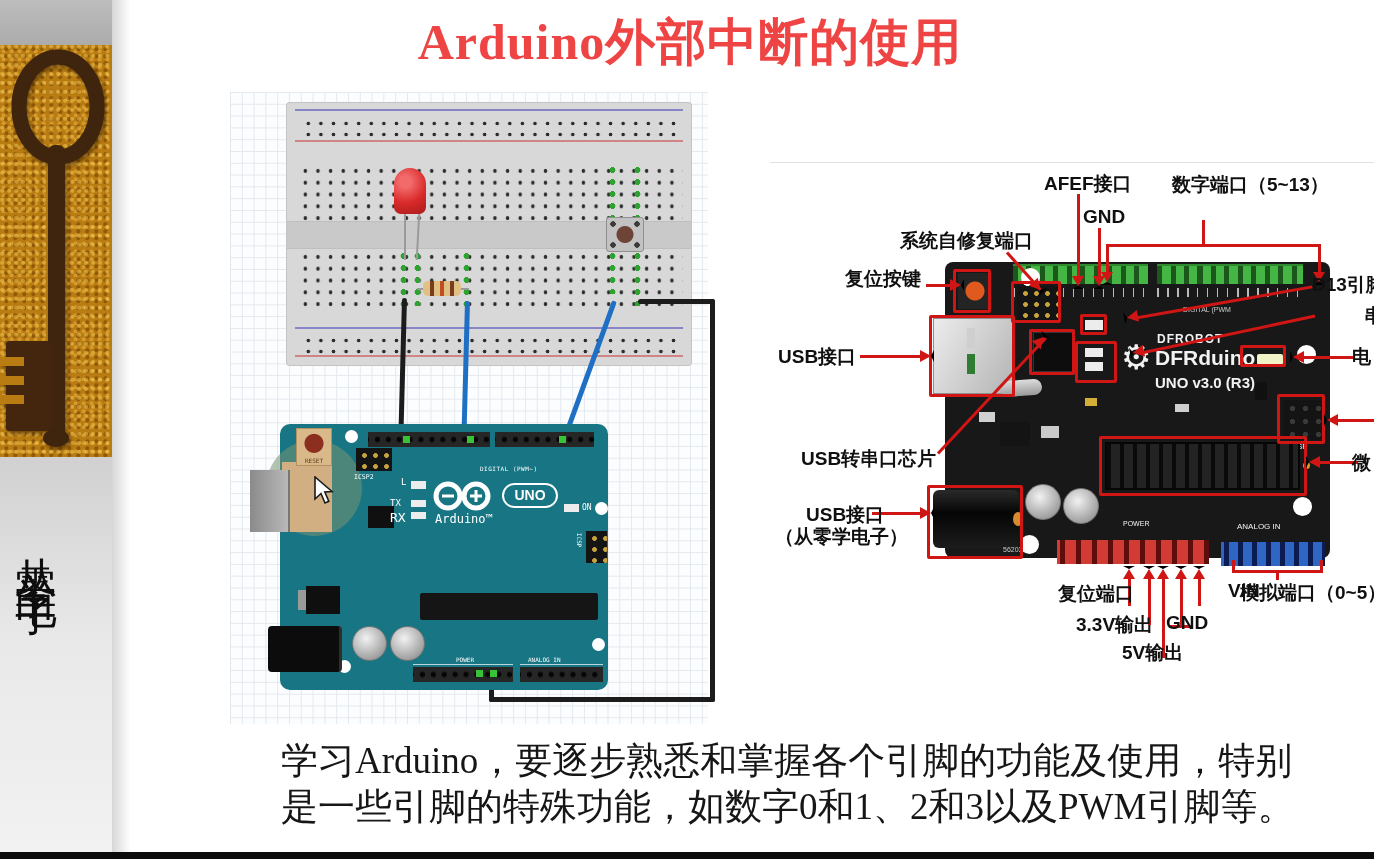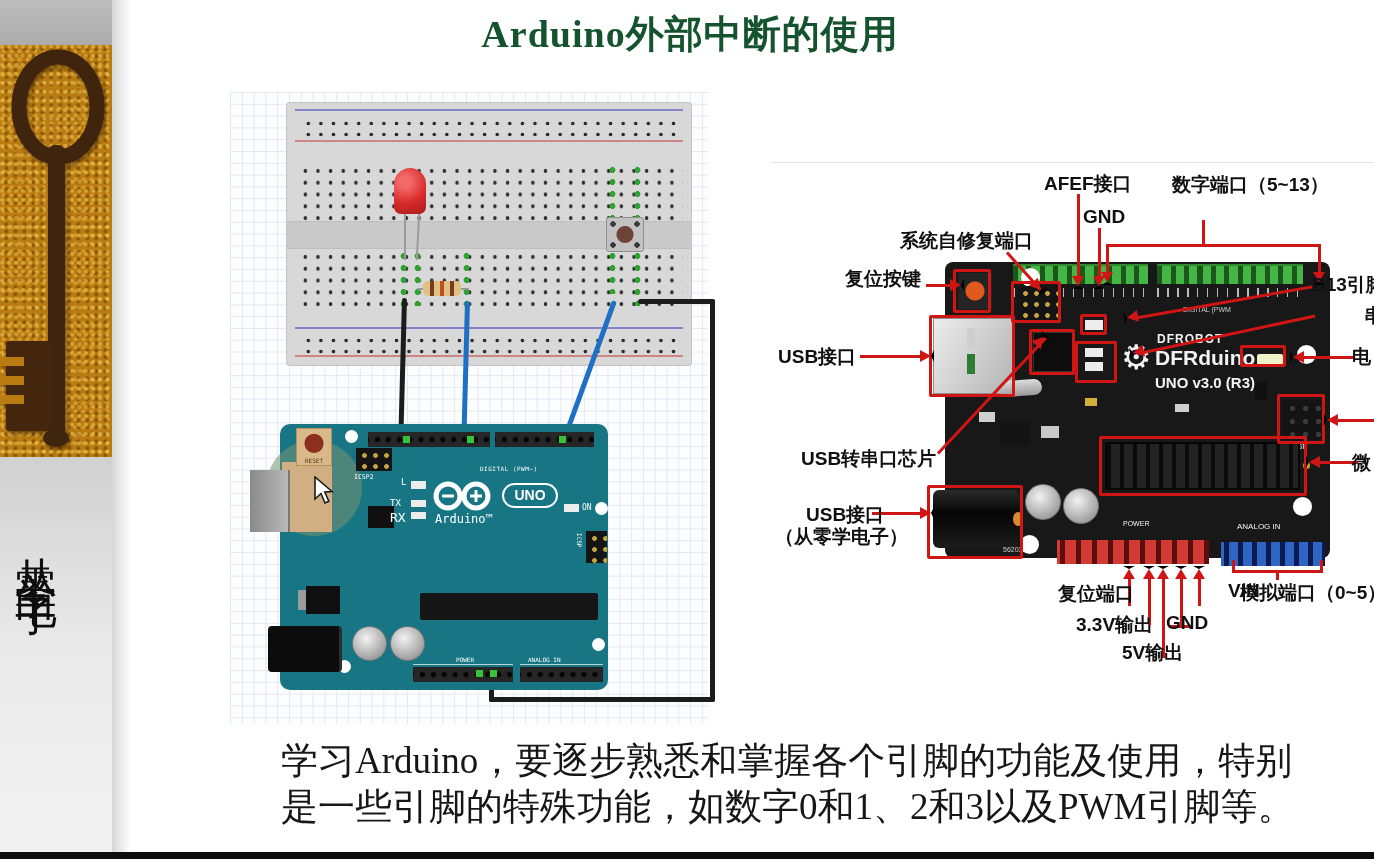--- a/index.html
+++ b/index.html
@@ -21,21 +21,21 @@
                 radial-gradient(circle at 45% 80%, rgba(255,200,80,.4) 1.5px, transparent 2.5px);
               background-size:7px 9px, 9px 7px, 8px 8px; }
   .keyphoto svg { filter:drop-shadow(2px 3px 2px rgba(50,25,0,.55)); }
   .vtext { position:absolute; left:14px; top:524px; width:50px; height:300px;
            writing-mode:vertical-rl; text-orientation:upright; letter-spacing:10px;
            font-family:"Liberation Serif","DejaVu Serif",serif; font-size:42px; color:#0d0d0d; }
 
   
   .title { position:absolute; left:400px; top:9px; width:580px; text-align:center;
            font-family:"Liberation Serif","DejaVu Serif",serif; font-weight:bold;
-           font-size:38px; letter-spacing:1px; color:#14532d; }
+           font-size:50px; letter-spacing:1px; color:#ef4444; }
 
   
   .grid { position:absolute; left:230px; top:92px; width:478px; height:632px;
           background-color:#fcfdfe;
           background-image:linear-gradient(#e4e9ee 1px, transparent 1px),
                            linear-gradient(90deg,#e4e9ee 1px, transparent 1px);
           background-size:11.8px 11.8px; }
 
   
   .bb { position:absolute; left:287px; top:103px; width:404px; height:262px;

